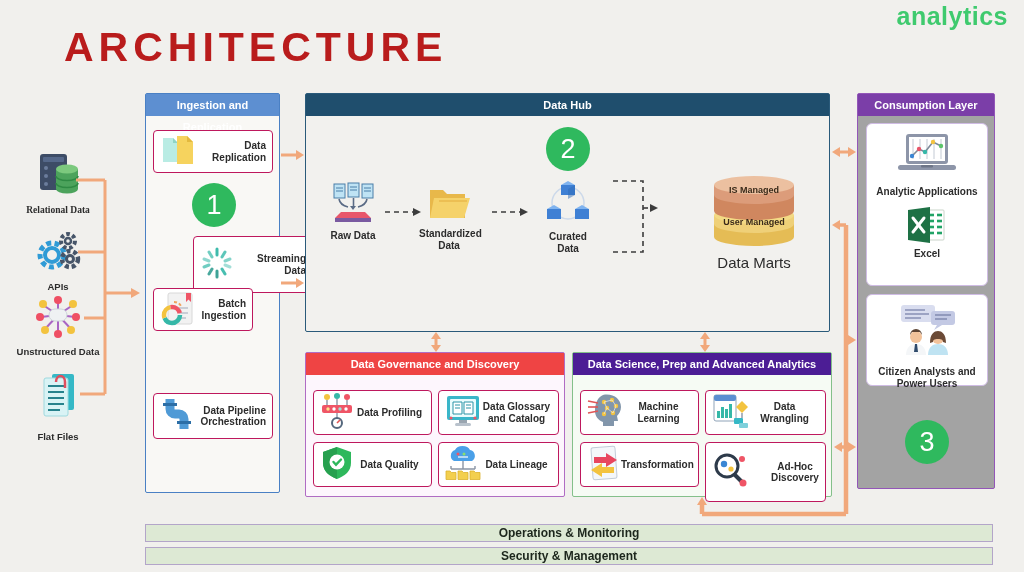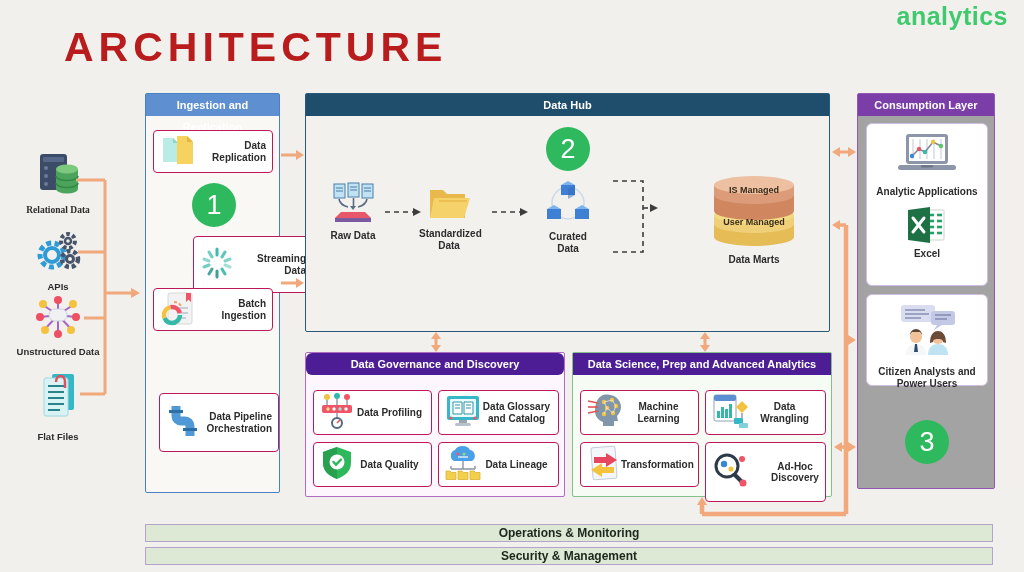--- a/index.html
+++ b/index.html
@@ -35,21 +35,21 @@
   .ing .card .lbl { text-align:right; }
   .grid-card .lbl { text-align:center; }
 
   .badge { position:absolute; width:44px; height:44px; border-radius:50%; background:#2fb95e;
            color:#fff; font-size:27px; font-weight:400; display:flex; align-items:center; justify-content:center; }
 
   
   .stage { position:absolute; text-align:center; }
   .stage .lbl { font-size:10px; font-weight:700; line-height:1.2; margin-top:2px; }
 
-  .marts-label { position:absolute; font-size:10px; font-weight:700; text-align:center; line-height:1.2; }
+  .marts-label { position:absolute; font-size:15px; font-weight:400; text-align:center; line-height:1.2; }
   .cyl-lbl { position:absolute; width:84px; text-align:center; font-size:9px; font-weight:700; line-height:1.15; color:#3a2a1a; }
 
   
   .cons-card { position:absolute; background:#fff; border:1px solid #cfbce4; border-radius:6px; text-align:center; }
   .cons-card .lbl { font-size:10px; font-weight:700; line-height:1.2; }
 
   
   .bar { position:absolute; left:145px; width:848px; height:18px; background:#dde9d4;
          border:1px solid #b3a5c9; text-align:center; line-height:16px; font-size:12px; font-weight:700; color:#1c261c; }
 
@@ -170,40 +170,40 @@
           <line x1="9" y1="28" x2="12" y2="23" stroke="#2a9a8c" opacity="0.85"></line>
           <line x1="4" y1="21" x2="9" y2="19" stroke="#35b8a8" opacity="0.7"></line>
           <line x1="4" y1="13" x2="9" y2="15" stroke="#35b8a8" opacity="0.55"></line>
           <line x1="9" y1="6" x2="12" y2="11" stroke="#35b8a8" opacity="0.7"></line>
         </g>
       </svg>
     </span>
     <div class="lbl">Streaming Data</div>
   </div>
 
-  <div class="card" style="left:7px; top:194px; width:120px; height:43px;">
+  <div class="card" style="left:7px; top:194px; width:100px; height:43px;">
     <span class="icon">
       <svg width="36" height="36" viewBox="0 0 36 36">
         <rect x="8" y="3" width="24" height="31" rx="2" fill="#f2f2f2" stroke="#d8d8d8"></rect>
         <path d="M26 3 h5 v9 l-2.5-2.5 L26 12 z" fill="#ef5566"></path>
         <g stroke="#c9ced6" stroke-width="2">
             <line x1="19" y1="18" x2="28" y2="18"></line>
             <line x1="19" y1="23" x2="28" y2="23"></line>
             <line x1="19" y1="28" x2="26" y2="28"></line>
           </g>
         <circle cx="12" cy="25" r="8" fill="none" stroke="#35b8a8" stroke-width="4.5" stroke-dasharray="22 30"></circle>
         <circle cx="12" cy="25" r="8" fill="none" stroke="#f3c33f" stroke-width="4.5" stroke-dasharray="0 22 14 60"></circle>
         <circle cx="12" cy="25" r="8" fill="none" stroke="#ef5566" stroke-width="4.5" stroke-dasharray="0 36 12 60"></circle>
         <path d="M14 12 a8 8 0 0 1 7 4" fill="none" stroke="#f0a35e" stroke-width="2" stroke-dasharray="3 2"></path>
       </svg>
     </span>
     <div class="lbl">Batch Ingestion</div>
   </div>
 
-  <div class="card" style="left:13px; top:299px; width:120px; height:59px;">
+  <div class="card" style="left:7px; top:299px; width:120px; height:46px;">
     <span class="icon">
       <svg width="34" height="36" viewBox="0 0 34 36">
         <path d="M10 3 V13 a5 5 0 0 0 5 5 h4 a5 5 0 0 1 5 5 V33" fill="none" stroke="#4f9ad6" stroke-width="9"></path>
         <rect x="3" y="7" width="14" height="3" fill="#2c6ea6"></rect>
         <rect x="17" y="25" width="14" height="3" fill="#2c6ea6"></rect>
       </svg>
     </span>
     <div class="lbl">Data Pipeline Orchestration</div>
   </div>
 </div>
@@ -281,21 +281,21 @@
       <path d="M2 12 v10 a40 9 0 0 0 80 0 v-10 z" fill="#dd9f7d" opacity="0.9"></path>
       <ellipse cx="42" cy="12" rx="40" ry="9" fill="#ecc0a0"></ellipse>
     </svg>
     <div class="cyl-lbl" style="left:0; top:12px;">IS Managed</div>
     <div class="cyl-lbl" style="left:0; top:44px;">User Managed</div>
   </div>
   <div class="marts-label" style="left:406px; top:160px; width:84px;">Data Marts</div>
 </div>
 
 <div class="section gov">
-  <div class="hdr" style="background:#4c1d95;border-radius:6px;">Data Governance and Discovery</div>
+  <div class="hdr" style="background:#ef4444;">Data Governance and Discovery</div>
 
   <div class="card grid-card" style="left:7px; top:37px; width:119px; height:45px;">
     <span class="icon">
       <svg width="34" height="36" viewBox="0 0 34 36">
         <circle cx="7" cy="4" r="3" fill="#f3c33f"></circle>
           <circle cx="17" cy="3" r="3" fill="#35b8a8"></circle>
           <circle cx="27" cy="4" r="3" fill="#ef5566"></circle>
         <g stroke="#8a95a5" stroke-width="1.4">
             <line x1="7" y1="7" x2="7" y2="12"></line>
             <line x1="17" y1="6" x2="17" y2="12"></line>

